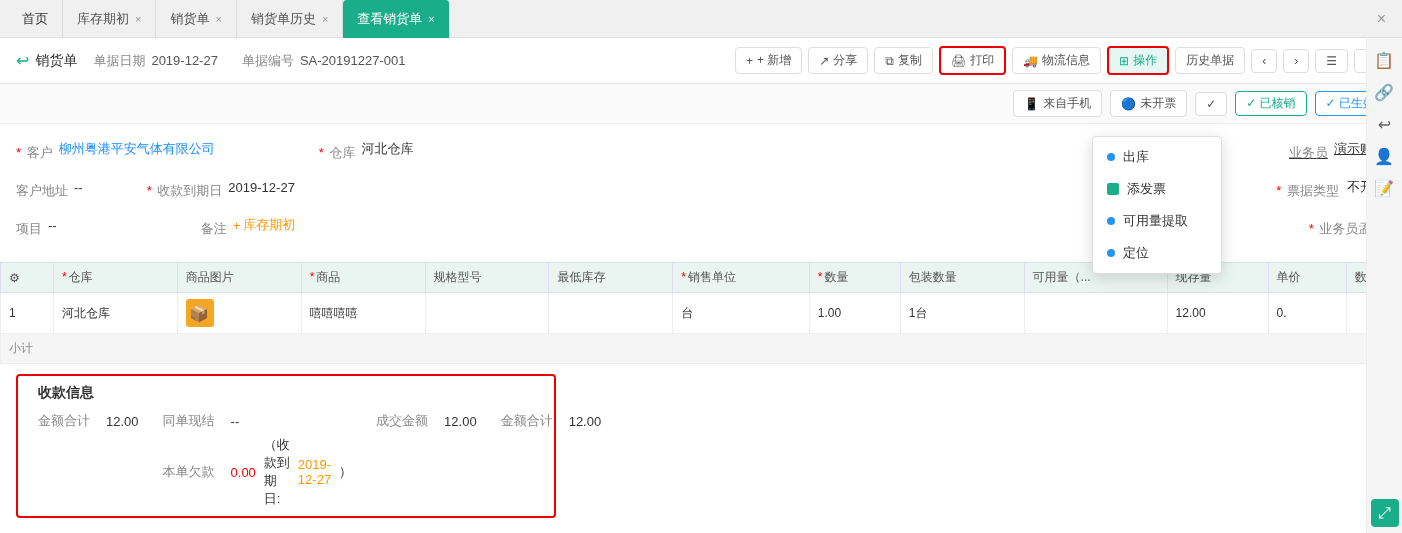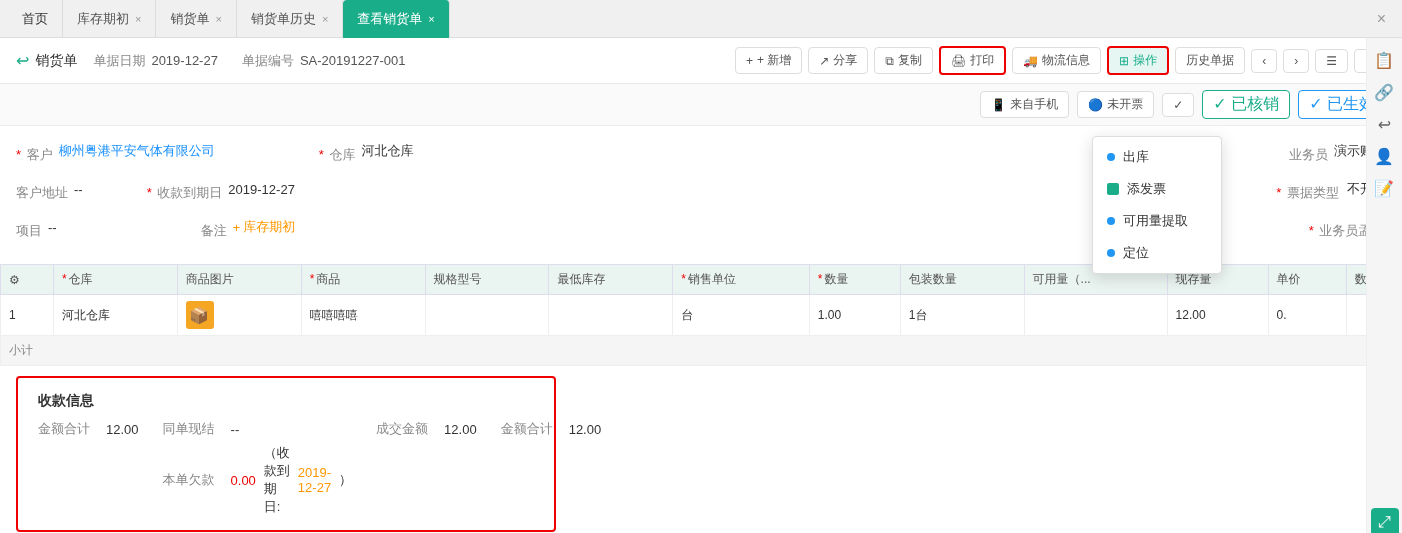--- a/index.html
+++ b/index.html
@@ -49,21 +49,21 @@
     
     .sub-toolbar {
       display: flex; align-items: center; justify-content: flex-end; padding: 6px 16px;
       background: #fafafa; border-bottom: 1px solid #eee; gap: 8px;
     }
     .sub-btn {
       display: flex; align-items: center; gap: 4px; padding: 4px 10px; border: 1px solid #ddd;
       border-radius: 4px; background: #fff; cursor: pointer; font-size: 12px; color: #555;
     }
     .status-badge {
-      padding: 3px 10px; border-radius: 12px; font-size: 16px; font-weight: 500;
+      padding: 3px 10px; border-radius: 12px; font-size: 12px; font-weight: 500;
     }
     .badge-green-outline { background: #fff; color: #1aad89; border: 1px solid #1aad89; border-radius: 4px; }
     .badge-blue-outline { background: #fff; color: #2196F3; border: 1px solid #2196F3; border-radius: 4px; }
 
     
     .form-area { padding: 12px 16px; background: #fff; }
     .form-row { display: flex; align-items: center; gap: 24px; margin-bottom: 12px; flex-wrap: nowrap; }
     .form-field { display: flex; align-items: center; gap: 6px; }
     .field-label { color: #888; font-size: 13px; white-space: nowrap; margin-top: 8px; }
     .required { color: #e00; margin-right: 2px; }
@@ -81,21 +81,21 @@
     tbody td {
       border: 1px solid #eee; padding: 6px 8px; color: #333; background: #fff;
     }
     tbody tr:nth-child(even) td { background: #fafffe; }
     tbody tr.subtotal td { background: #f5f5f5; color: #888; }
     .product-img { width: 28px; height: 28px; background: #f5a623; border-radius: 3px;
       display: flex; align-items: center; justify-content: center; color: #fff; font-size: 16px; }
 
     
     .payment-box {
-      margin: 10px 16px; border: 2px solid #e00; border-radius: 4px; padding: 14px 20px;
+      margin: 10px 16px; border: 2px solid #e00; border-radius: 4px; padding: 8px 20px;
       background: #fff; display: inline-block; min-width: 520px; max-width: 540px;
     }
     .payment-title { font-size: 14px; font-weight: bold; margin-bottom: 10px; color: #333; }
     .payment-grid { display: grid; grid-template-columns: 1fr 1fr 1fr 1fr; gap: 6px 24px; }
     .payment-row { display: flex; align-items: center; gap: 8px; font-size: 13px; }
     .payment-label { color: #888; white-space: nowrap; min-width: 60px; }
     .payment-value { color: #333; }
     .payment-value.red { color: #e00; }
     .payment-value.orange { color: #ff9800; }
 
@@ -234,21 +234,21 @@
         </span>
         <span class="field-value link">柳州粤港平安气体有限公司</span>
       </div>
       <div class="form-field" style="margin-left: 80px;">
         <span class="field-label">
           <span class="required">*</span>
           <span>仓库</span>
         </span>
         <span class="field-value">河北仓库</span>
       </div>
-      <div class="form-field" style="margin-left: auto;">
+      <div class="form-field" style="margin-left: auto; text-decoration: underline;">
         <span class="field-label">业务员</span>
         <span class="field-value">演示账号</span>
       </div>
     </div>
     <div class="form-row">
       <div class="form-field">
         <span class="field-label">客户地址</span>
         <span class="field-value">--</span>
       </div>
       <div class="form-field" style="margin-left: 40px;">

